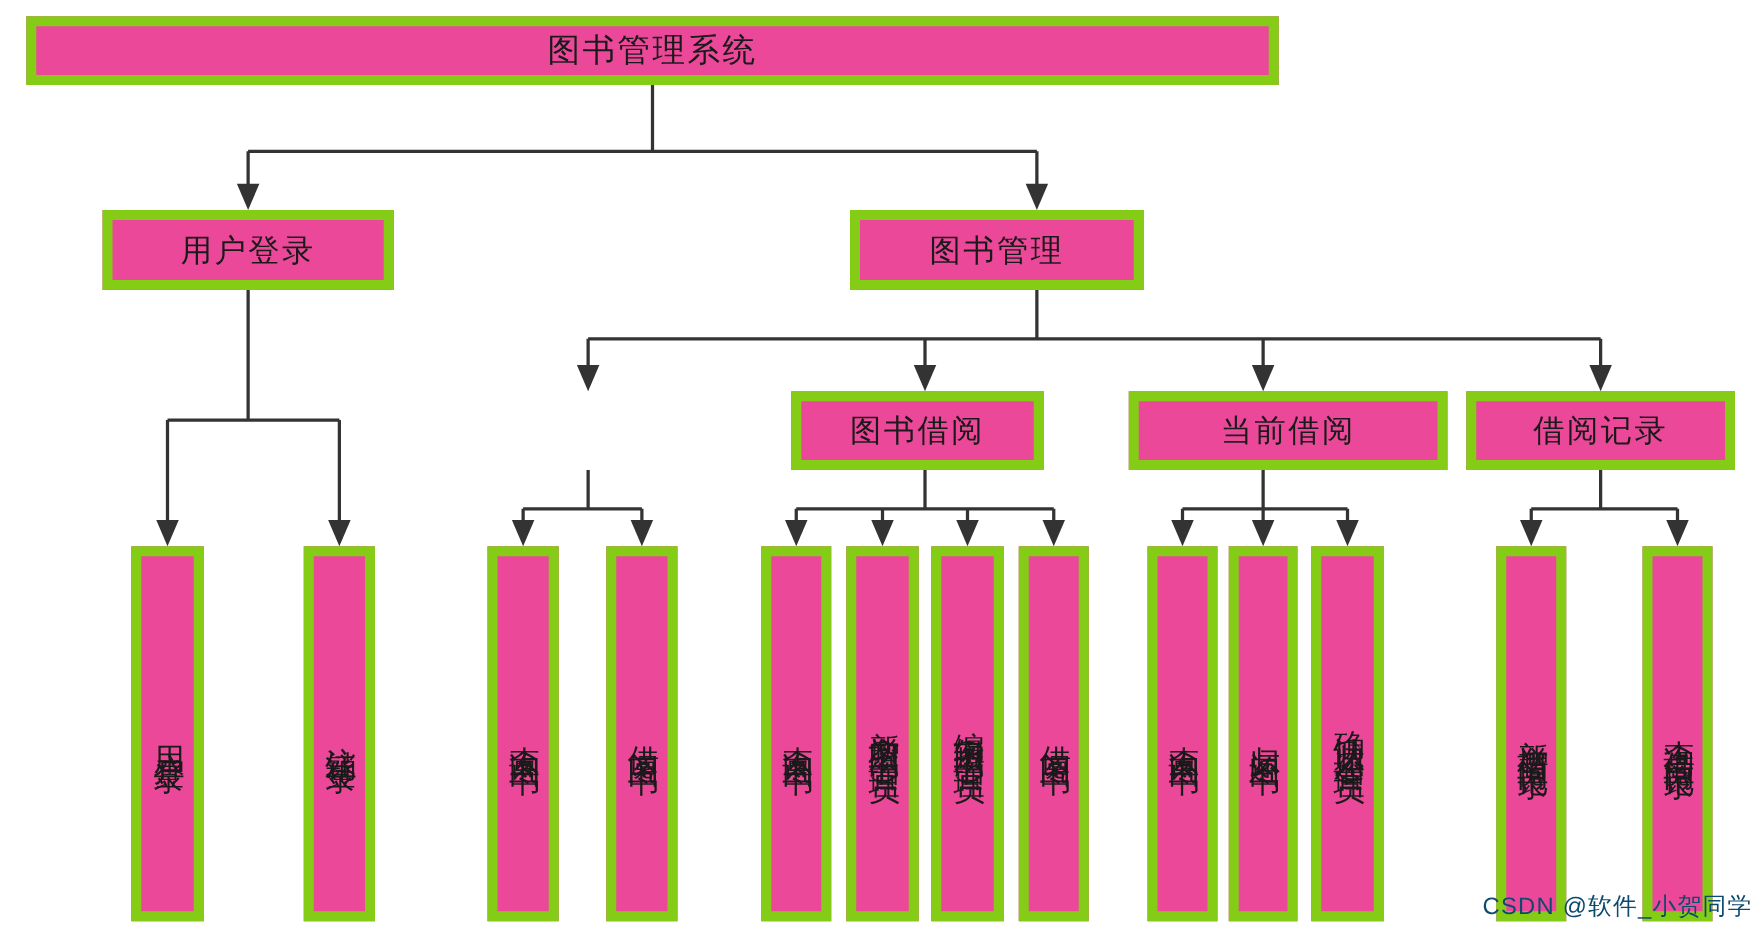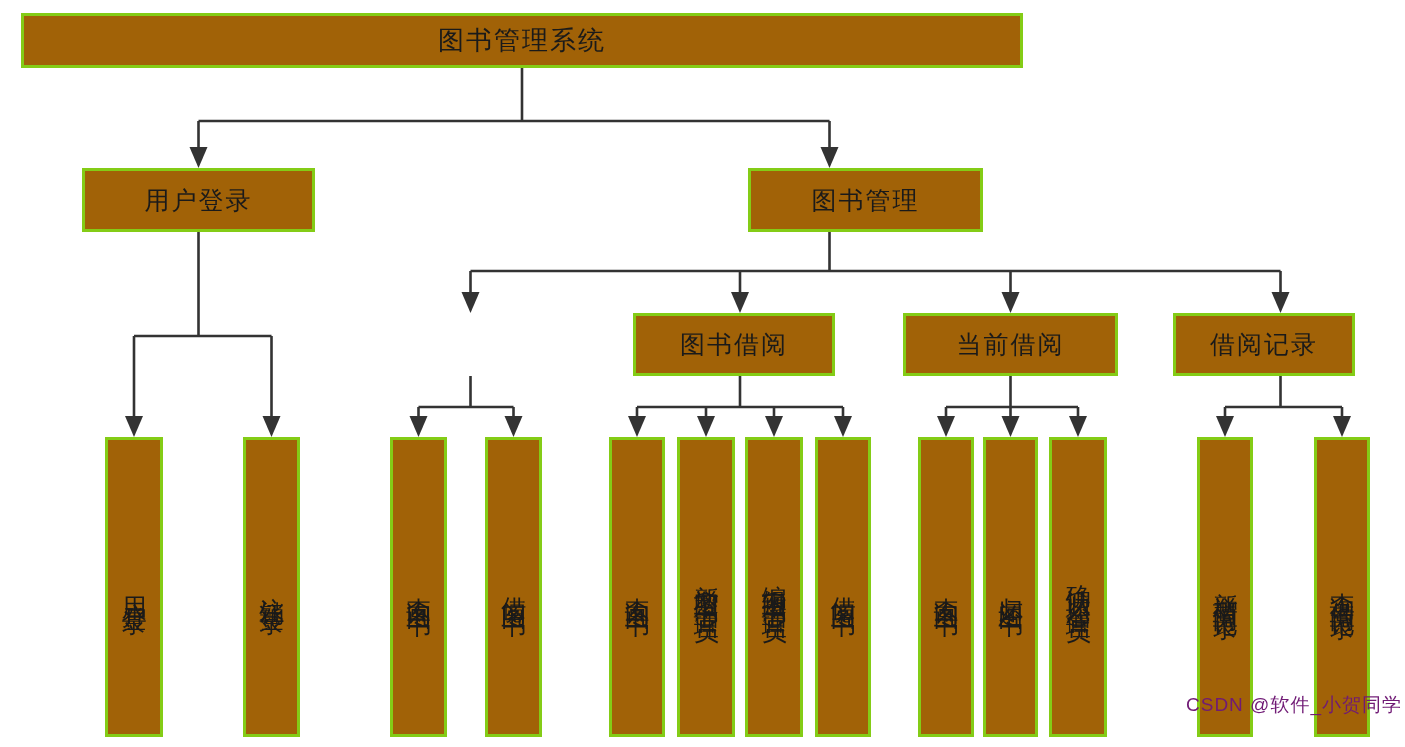--- a/index.html
+++ b/index.html
@@ -13,22 +13,22 @@
     color: #1a1a1a;
   }
   .wires {
     position: absolute;
     left: 0; top: 0;
     z-index: 1;
   }
   .box {
     position: absolute;
     box-sizing: border-box;
-    border: 3px solid #84cc16;
-    background: #a16207;
+    border: 8px solid #84cc16;
+    background: #ec4899;
     display: flex;
     align-items: center;
     justify-content: center;
     z-index: 2;
     text-align: center;
   }
   .h-box {
     font-size: 25px;
     letter-spacing: 2px;
     white-space: nowrap;
@@ -39,25 +39,25 @@
   .leaf {
     writing-mode: vertical-rl;
     text-orientation: mixed;
     font-size: 25px;
     letter-spacing: 5px;
     line-height: 1.1;
   }
   .watermark {
     position: absolute;
     left: 1186px;
-    top: 692px;
+    top: 712px;
     z-index: 4;
     font-size: 19px;
     letter-spacing: 1px;
-    color: #701a75;
+    color: #0c4a6e;
     white-space: nowrap;
   }
 </style>
 </head>
 <body>
 
 <div class="stage">
 
   <svg class="wires" width="1405" height="747" viewBox="0 0 1405 747" aria-hidden="true">
     <path fill="none" stroke="#333333" stroke-width="2.6" d="
@@ -87,25 +87,25 @@
       <polygon points="1001.5,416 1019.5,416 1010.5,437"></polygon>
       <polygon points="1069,416 1087,416 1078,437"></polygon>
       <polygon points="1216,416 1234,416 1225,437"></polygon>
       <polygon points="1333,416 1351,416 1342,437"></polygon>
     </g>
   </svg>
 
   <div class="box h-box root-box" style="left:21px; top:13px; width:1002px; height:55px;">图书管理系统</div>
 
   <div class="box h-box" style="left:82px; top:168px; width:233px; height:64px;">用户登录</div>
-  <div class="box h-box" style="left:748px; top:168px; width:235px; height:64px;">图书管理</div>
+  <div class="box h-box" style="left:680px; top:168px; width:235px; height:64px;">图书管理</div>
 
   <div class="box h-box" style="left:633px; top:313px; width:202px; height:63px;">图书借阅</div>
-  <div class="box h-box" style="left:903px; top:313px; width:215px; height:63px;">当前借阅</div>
-  <div class="box h-box" style="left:1173px; top:313px; width:182px; height:63px;">借阅记录</div>
+  <div class="box h-box" style="left:903px; top:313px; width:255px; height:63px;">当前借阅</div>
+  <div class="box h-box" style="left:1173px; top:313px; width:215px; height:63px;">借阅记录</div>
 
   <div class="box leaf" style="left:105px; top:437px; width:58px; height:300px;">用户登录</div>
   <div class="box leaf" style="left:243px; top:437px; width:57px; height:300px;">注销登录</div>
 
   <div class="box leaf" style="left:390px; top:437px; width:57px; height:300px;">查询图书</div>
   <div class="box leaf" style="left:485px; top:437px; width:57px; height:300px;">借阅图书</div>
 
   <div class="box leaf" style="left:609px; top:437px; width:56px; height:300px;">查询图书</div>
   <div class="box leaf" style="left:677px; top:437px; width:58px; height:300px;">新增图书（管理员）</div>
   <div class="box leaf" style="left:745px; top:437px; width:58px; height:300px;">编辑图书（管理员）</div>

